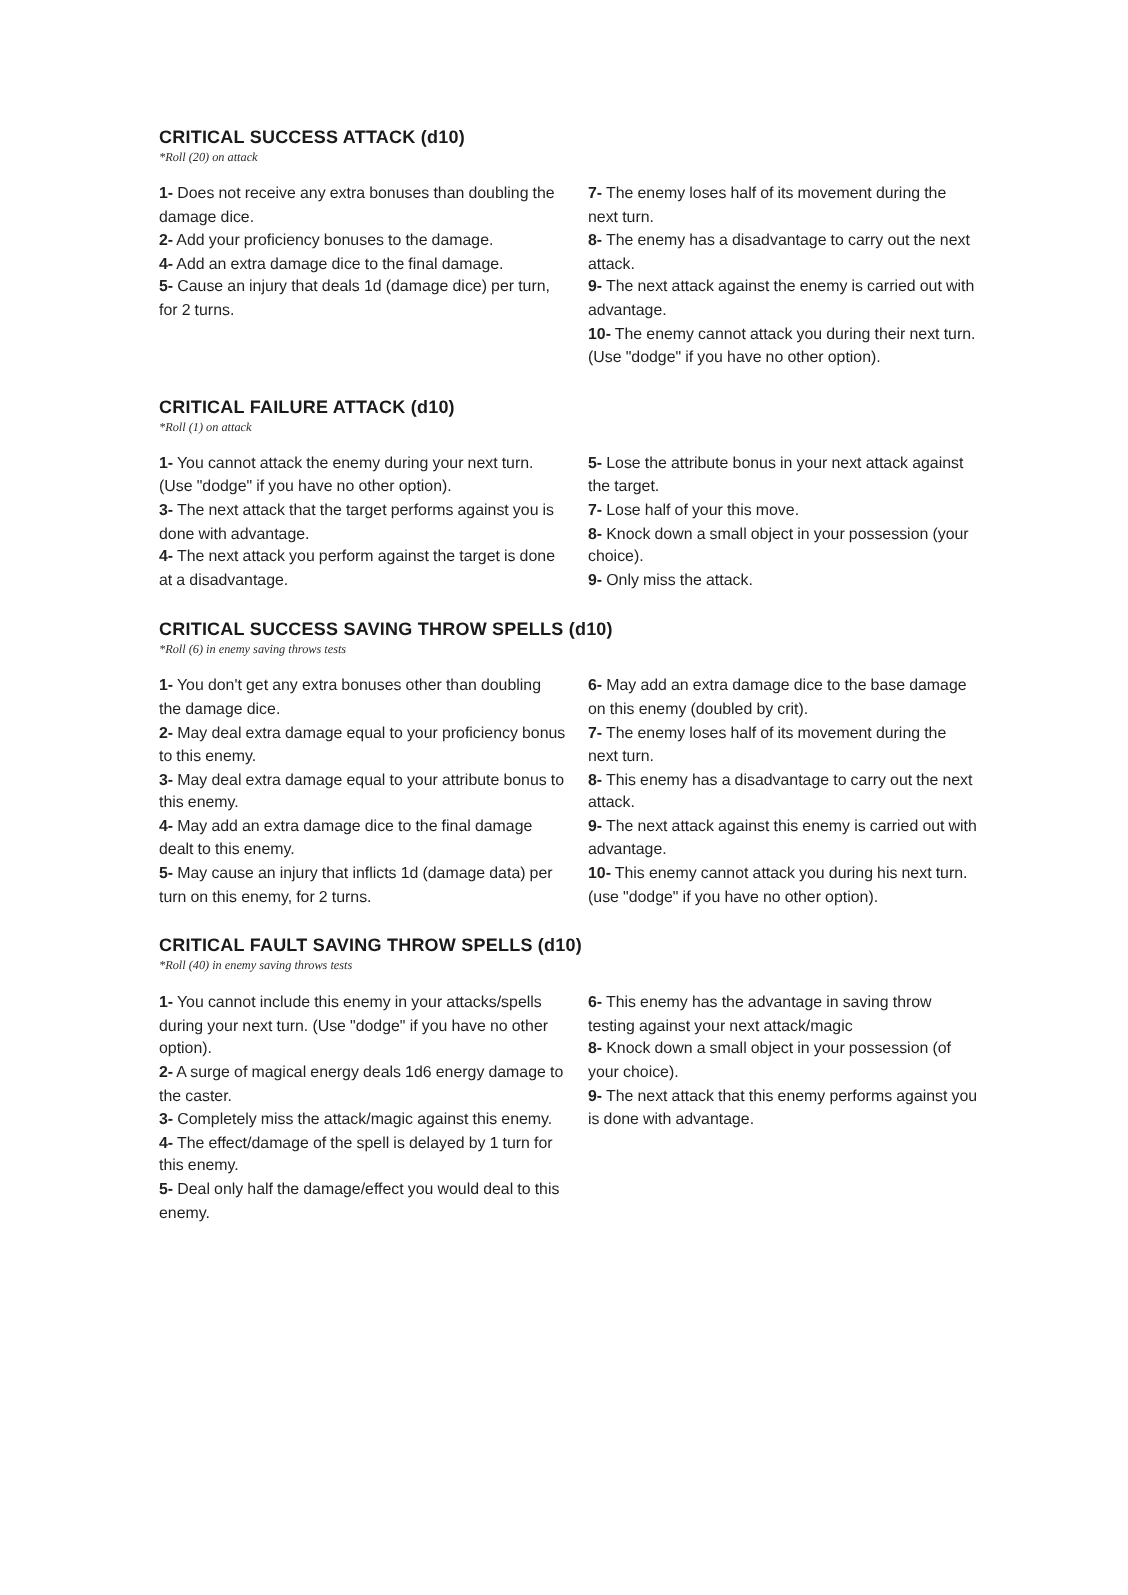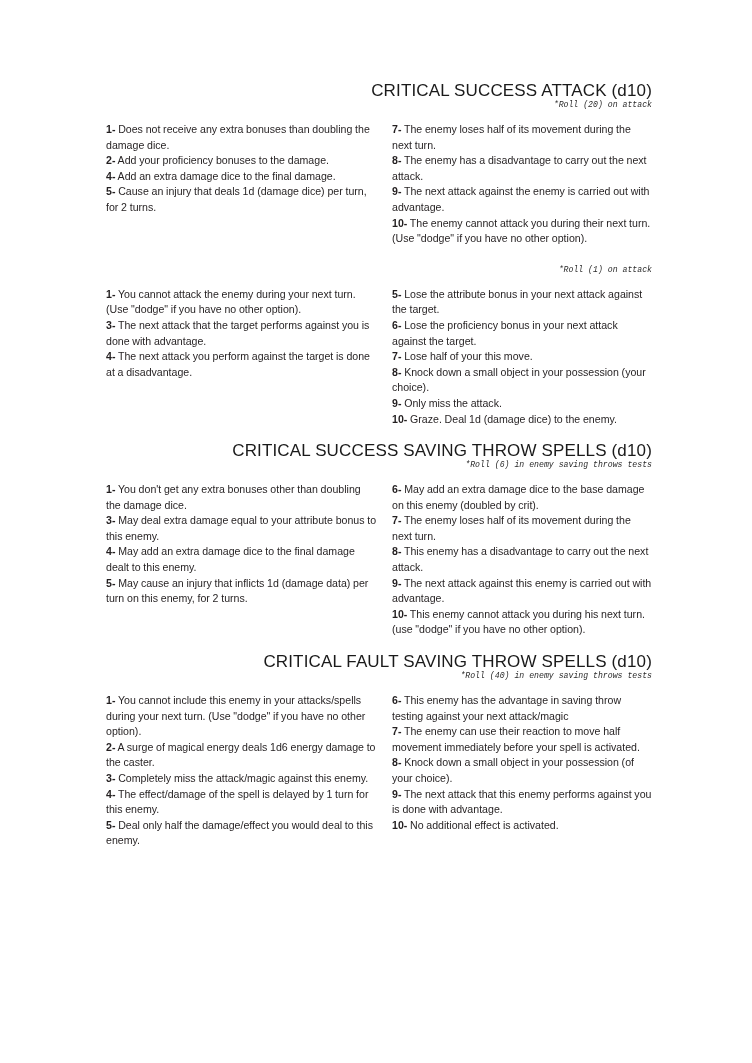--- a/index.html
+++ b/index.html
@@ -22,32 +22,32 @@
     box-sizing: border-box;
     padding: 84px 100px 0 106px;
   }
   .section {
     margin: 0 0 0 0;
   }
   .section + .section {
     margin-top: 17px;
   }
   .section-heading {
-    text-align: right;
+    text-align: left;
     font-family: "Liberation Sans", sans-serif;
-    font-weight: normal;
-    font-size: 17px;
+    font-weight: bold;
+    font-size: 12px;
     letter-spacing: 0.15px;
     line-height: 14px;
     color: #1a1a1a;
     margin: 0;
   }
   .section-subtitle {
-    text-align: right;
-    font-family: Liberation Mono, monospace;
+    text-align: left;
+    font-family: Liberation Serif, serif;
     font-style: italic;
     font-size: 8.2px;
     line-height: 11px;
     color: #2a2a2a;
     margin: 1px 0 0 0;
   }
   .columns {
     display: flex;
     flex-direction: row;
     align-items: flex-start;
@@ -93,43 +93,43 @@
           </div>
           <div class="col col-right">
             <p class="entry"><b>7-</b><span> The enemy loses half of its movement during the next turn.</span></p>
             <p class="entry"><b>8-</b><span> The enemy has a disadvantage to carry out the next attack.</span></p>
             <p class="entry"><b>9-</b><span> The next attack against the enemy is carried out with advantage.</span></p>
             <p class="entry"><b>10-</b><span> The enemy cannot attack you during their next turn. (Use "dodge" if you have no other option).</span></p>
           </div>
         </div>
       </div>
       <div class="section">
+        <div class="section-heading">CRITICAL FAILURE ATTACK (d10)</div>
         <div class="section-subtitle">*Roll (1) on attack</div>
         <div class="columns">
           <div class="col col-left">
             <p class="entry"><b>1-</b><span> You cannot attack the enemy during your next turn. (Use "dodge" if you have no other option).</span></p>
             <p class="entry"><b>3-</b><span> The next attack that the target performs against you is done with advantage.</span></p>
             <p class="entry"><b>4-</b><span> The next attack you perform against the target is done at a disadvantage.</span></p>
           </div>
           <div class="col col-right">
             <p class="entry"><b>5-</b><span> Lose the attribute bonus in your next attack against the target.</span></p>
-            <p class="entry"><b>6-</b><span> Lose the proficiency bonus in your next attack against the target.</span></p>
             <p class="entry"><b>7-</b><span> Lose half of your this move.</span></p>
             <p class="entry"><b>8-</b><span> Knock down a small object in your possession (your choice).</span></p>
             <p class="entry"><b>9-</b><span> Only miss the attack.</span></p>
-            <p class="entry"><b>10-</b><span> Graze. Deal 1d (damage dice) to the enemy.</span></p>
           </div>
         </div>
       </div>
       <div class="section">
         <div class="section-heading">CRITICAL SUCCESS SAVING THROW SPELLS (d10)</div>
         <div class="section-subtitle">*Roll (6) in enemy saving throws tests</div>
         <div class="columns">
           <div class="col col-left">
             <p class="entry"><b>1-</b><span> You don't get any extra bonuses other than doubling the damage dice.</span></p>
+            <p class="entry"><b>2-</b><span> May deal extra damage equal to your proficiency bonus to this enemy.</span></p>
             <p class="entry"><b>3-</b><span> May deal extra damage equal to your attribute bonus to this enemy.</span></p>
             <p class="entry"><b>4-</b><span> May add an extra damage dice to the final damage dealt to this enemy.</span></p>
             <p class="entry"><b>5-</b><span> May cause an injury that inflicts 1d (damage data) per turn on this enemy, for 2 turns.</span></p>
           </div>
           <div class="col col-right">
             <p class="entry"><b>6-</b><span> May add an extra damage dice to the base damage on this enemy (doubled by crit).</span></p>
             <p class="entry"><b>7-</b><span> The enemy loses half of its movement during the next turn.</span></p>
             <p class="entry"><b>8-</b><span> This enemy has a disadvantage to carry out the next attack.</span></p>
             <p class="entry"><b>9-</b><span> The next attack against this enemy is carried out with advantage.</span></p>
             <p class="entry"><b>10-</b><span> This enemy cannot attack you during his next turn. (use "dodge" if you have no other option).</span></p>
@@ -142,21 +142,19 @@
         <div class="columns">
           <div class="col col-left">
             <p class="entry"><b> 1-</b><span> You cannot include this enemy in your attacks/spells during your next turn. (Use "dodge" if you have no other option).</span></p>
             <p class="entry"><b>2-</b><span> A surge of magical energy deals 1d6 energy damage to the caster.</span></p>
             <p class="entry"><b>3-</b><span> Completely miss the attack/magic against this enemy.</span></p>
             <p class="entry"><b>4-</b><span> The effect/damage of the spell is delayed by 1 turn for this enemy.</span></p>
             <p class="entry"><b>5-</b><span> Deal only half the damage/effect you would deal to this enemy.</span></p>
           </div>
           <div class="col col-right">
             <p class="entry"><b>6-</b><span> This enemy has the advantage in saving throw testing against your next attack/magic</span></p>
-            <p class="entry"><b>7-</b><span> The enemy can use their reaction to move half movement immediately before your spell is activated.</span></p>
             <p class="entry"><b>8-</b><span> Knock down a small object in your possession (of your choice).</span></p>
             <p class="entry"><b>9-</b><span> The next attack that this enemy performs against you is done with advantage.</span></p>
-            <p class="entry"><b>10-</b><span> No additional effect is activated.</span></p>
           </div>
         </div>
       </div>
     </div>
 </div>
 
 </body></html>

